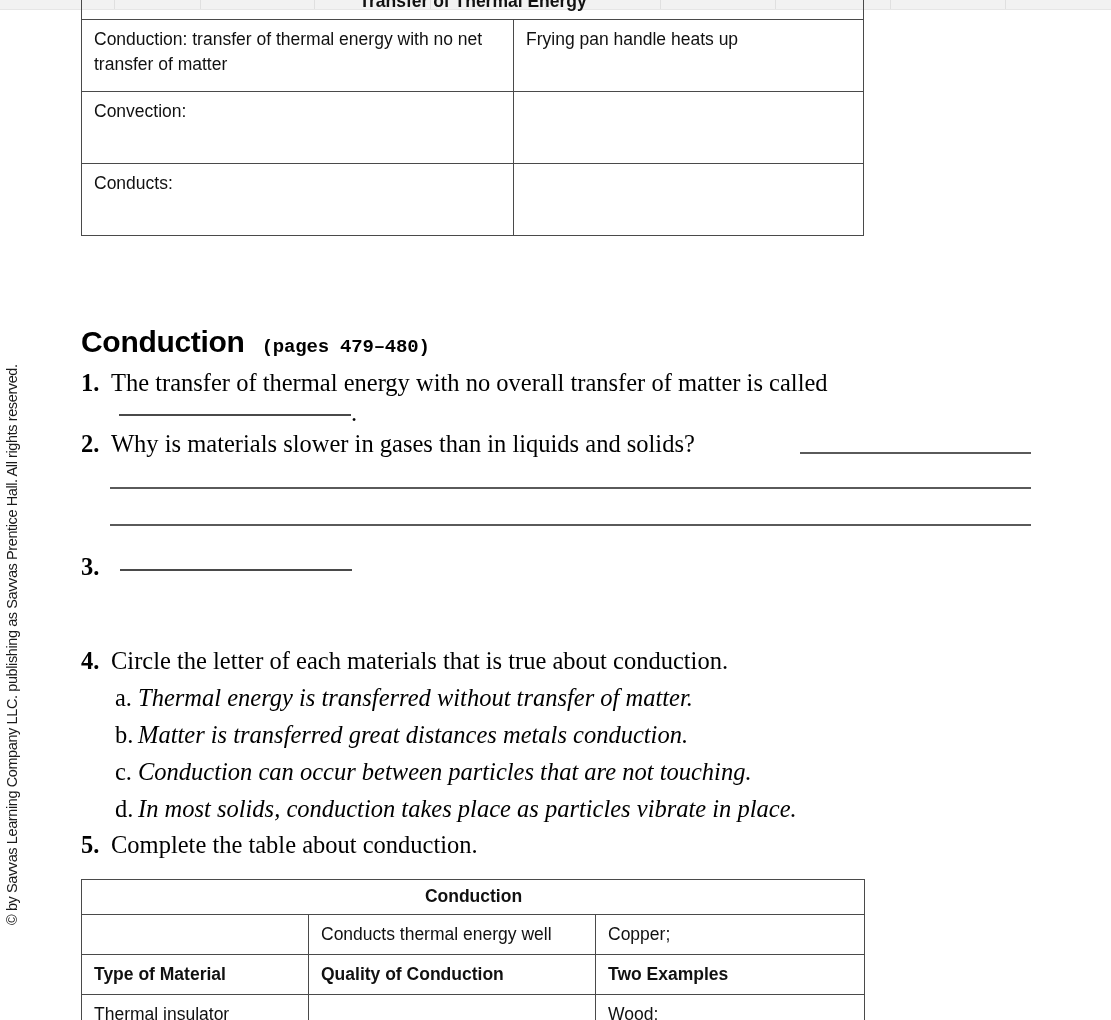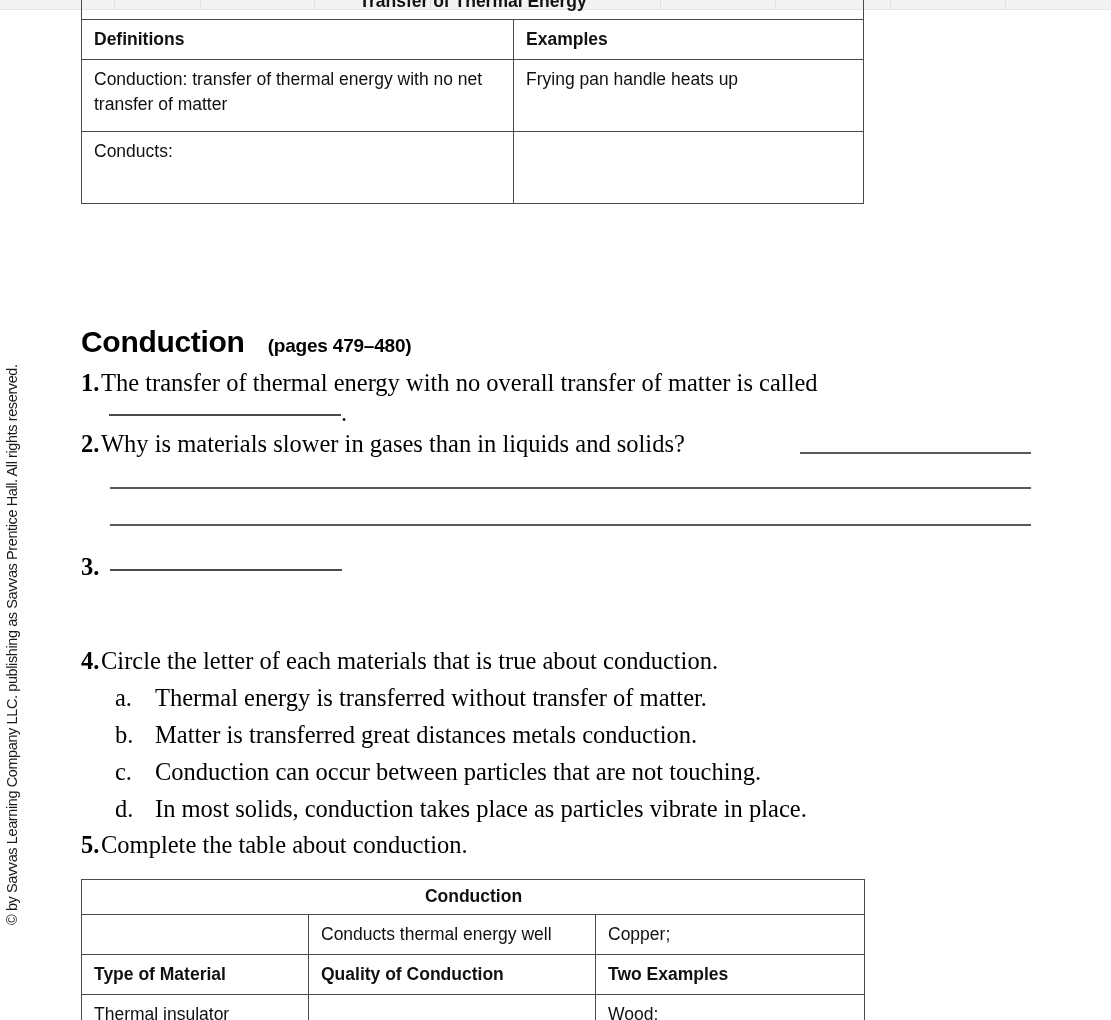--- a/index.html
+++ b/index.html
@@ -112,58 +112,59 @@
     white-space: nowrap;
   }
   .section-head .h-title {
     font-size: 30px;
     font-weight: bold;
     letter-spacing: -0.3px;
   }
   .section-head .h-pages {
     font-size: 19px;
     font-weight: bold;
-    margin-left: 23px;
+    margin-left: 17px;
     letter-spacing: -0.2px;
+    font-family: Liberation Mono, monospace;
   }
 
   
   .q {
     position: absolute;
     font-family: "Liberation Serif", "DejaVu Serif", serif;
     font-size: 24.5px;
     line-height: 29.5px;
     color: #000;
   }
   .q .num {
     position: absolute;
     left: 0;
     top: 0;
     width: 28px;
     font-weight: bold;
     text-align: left;
   }
   .q .body {
-    margin-left: 20px;
+    margin-left: 30px;
     display: block;
   }
 
   .sub {
     position: absolute;
     font-family: "Liberation Serif", "DejaVu Serif", serif;
     font-size: 24.5px;
     line-height: 29.5px;
   }
   .sub .ltr {
     position: absolute;
     left: 0;
     top: 0;
     width: 26px;
   }
-  .sub .body { margin-left: 40px; display: block; }
+  .sub .body { margin-left: 23px; display: block; font-style: italic; }
 
   
   .rule {
     position: absolute;
     height: 0;
     border-top: 2px solid #5a5a5a;
   }
   .rule-inline {
     display: inline-block;
     vertical-align: 0.18em;
@@ -192,27 +193,27 @@
 
   <table class="wtable" id="table-thermal">
     <colgroup>
         <col class="c1">
         <col class="c2">
       </colgroup>
     <tbody>
       <tr>
         <td class="title" colspan="2">Transfer of Thermal Energy</td>
       </tr>
-      <tr>
-        <td class="hdr">Definitions</td>
-        <td class="hdr">Examples</td>
-      </tr>
       <tr class="r-body">
         <td>Conduction: transfer of thermal energy with no net transfer of matter</td>
         <td>Frying pan handle heats up</td>
+      </tr>
+      <tr class="r-blank">
+        <td>Convection:</td>
+        <td></td>
       </tr>
       <tr class="r-blank">
         <td>Conducts:</td>
         <td></td>
       </tr>
     </tbody>
   </table>
 
   <div class="section-head">
     <span class="h-title">Conduction</span><span class="h-pages">(pages 479–480)</span>

